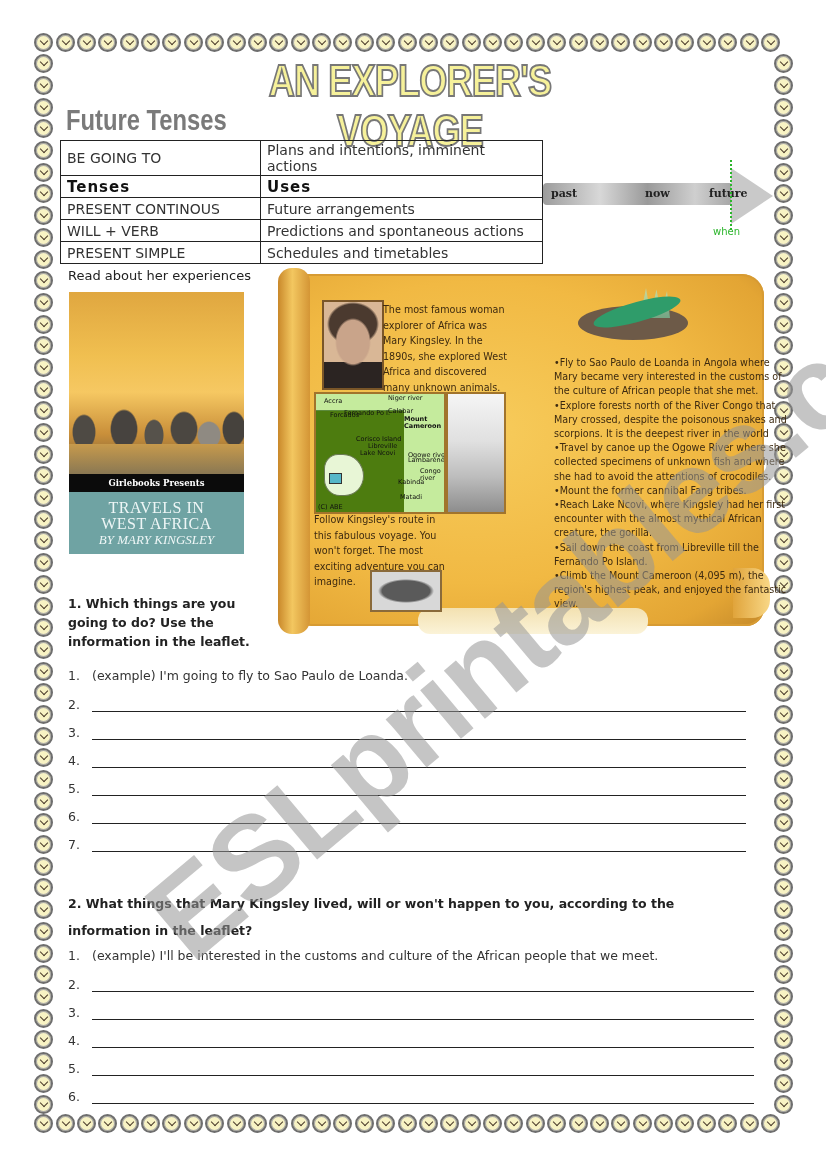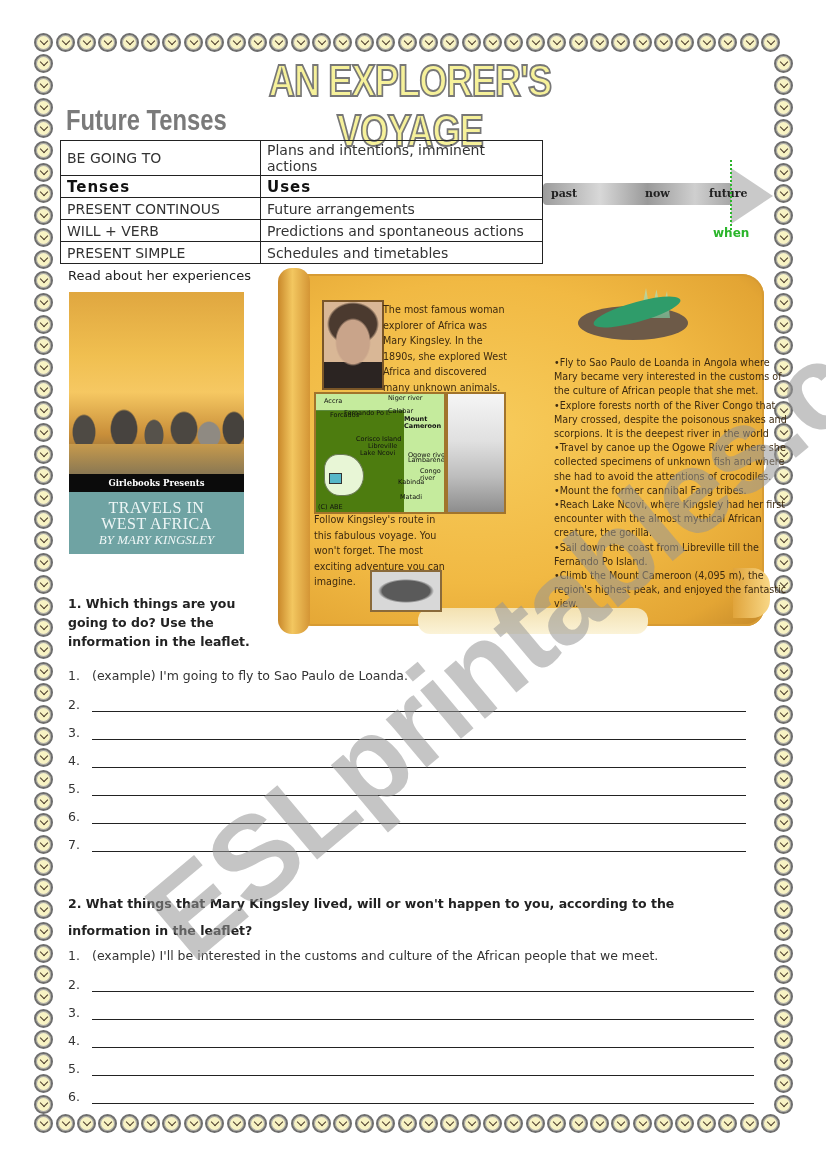--- a/index.html
+++ b/index.html
@@ -36,21 +36,21 @@
   table.tenses td, table.tenses th { border:1px solid #222; padding:1px 6px; height:19px; text-align:left; font-weight:normal; color:#333; }
   table.tenses th { font-weight:bold; font-size:15px; letter-spacing:1px; color:#111; }
   table.tenses td:first-child, table.tenses th:first-child { width:187px; }
 
   .timeline { position:absolute; left:543px; top:160px; width:240px; height:80px; }
   .timeline .bar { position:absolute; left:0; top:23px; width:190px; height:22px; border-radius:4px;
     background:linear-gradient(90deg,#9c9c9c 0%,#d8d8d8 30%,#9a9a9a 55%,#cfcfcf 80%,#a5a5a5 100%); }
   .timeline .head { position:absolute; left:188px; top:8px; width:0; height:0; border-top:28px solid transparent; border-bottom:28px solid transparent; border-left:42px solid #c9c9c9; }
   .timeline .lbl { position:absolute; top:27px; font-family:"DejaVu Serif", serif; font-weight:bold; font-size:11px; color:#222; }
   .timeline .vline { position:absolute; left:187px; top:0; width:2px; height:70px; border-left:2px dotted #2bb52b; }
-  .timeline .when { position:absolute; left:170px; top:66px; font-size:12px; color:#2bb52b; font-weight:bold;text-align:right; }
+  .timeline .when { position:absolute; left:170px; top:66px; font-size:10px; color:#2bb52b; font-weight:normal;text-align:right; }
 
   .read-about { position:absolute; left:68px; top:268px; font-size:13px; color:#222; }
   .book { position:absolute; left:69px; top:292px; width:175px; height:262px; }
   .book .sky { position:absolute; left:0; top:0; width:175px; height:182px;
     background:linear-gradient(180deg,#e0a740 0%,#f0bf50 35%,#f6c862 55%,#c98f3a 78%,#6d5a3a 100%); }
   .book .herd { position:absolute; left:0; top:115px; width:175px; height:45px; background:
     radial-gradient(ellipse 12px 18px at 15px 25px,#4e4a44 90%,transparent 100%),
     radial-gradient(ellipse 14px 20px at 55px 22px,#47433f 90%,transparent 100%),
     radial-gradient(ellipse 10px 16px at 85px 28px,#56524b 90%,transparent 100%),
     radial-gradient(ellipse 14px 18px at 115px 22px,#4b4741 90%,transparent 100%),

